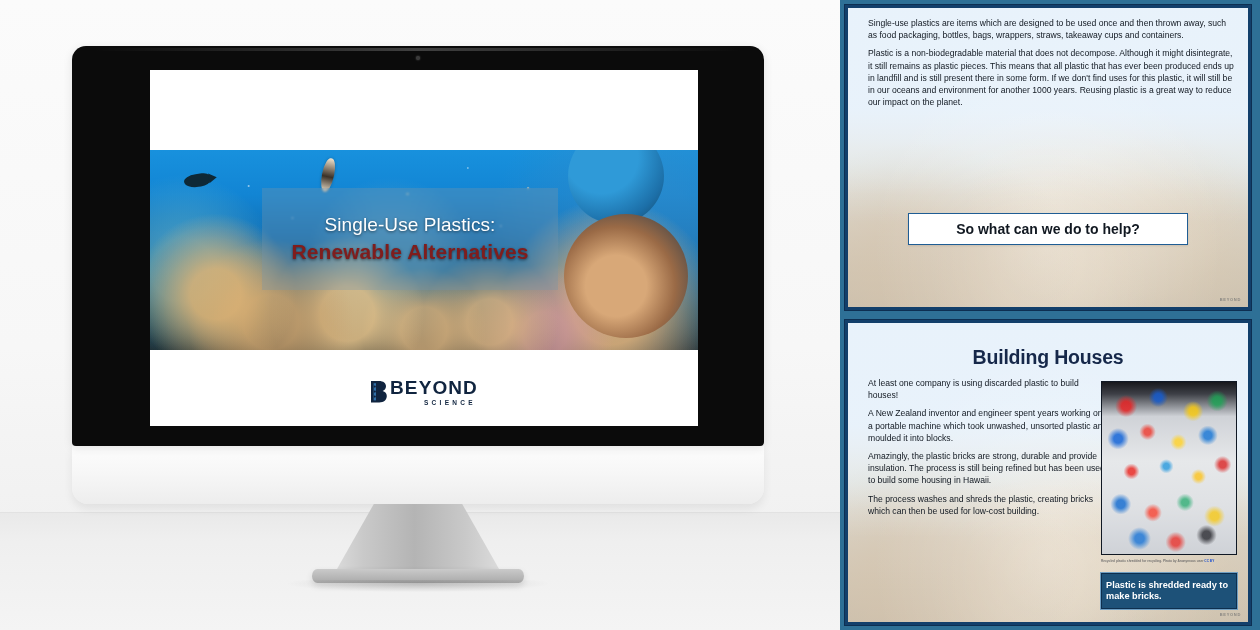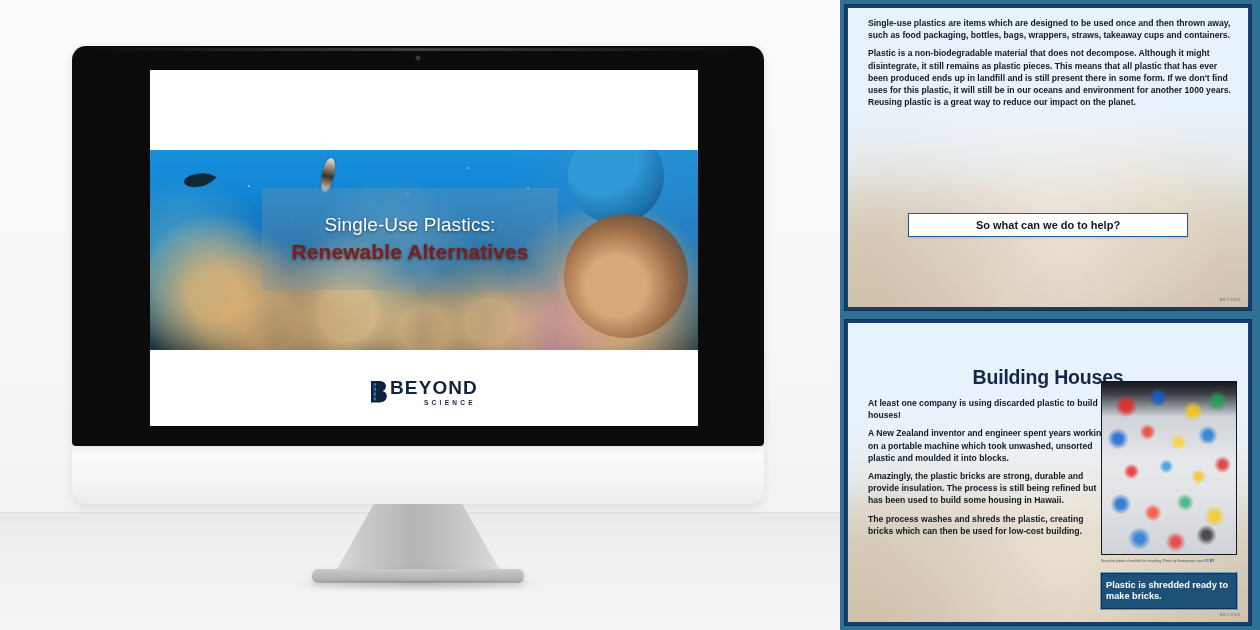--- a/index.html
+++ b/index.html
@@ -233,45 +233,45 @@
   }
 
   .slide-title {
     position: relative;
     text-align: center;
     color: #16284a;
     font-weight: 700;
     letter-spacing: -.2px;
   }
   .slide1 .slide-title { font-size: 19.5px; margin-top: 22px; }
-  .slide2 .slide-title { font-size: 19.5px; margin-top: 43px; }
+  .slide2 .slide-title { font-size: 19.5px; margin-top: 23px; }
 
   .body-col { position: relative; }
   .slide1 .body-col {
     margin: 9px 14px 0 20px;
   }
   .slide2 .body-col {
     margin: 8px 0 0 20px; width: 240px;
   }
   .body-col p {
     color: #111821;
     font-size: 8.6px;
     line-height: 1.42;
     margin-bottom: 6px;
-    font-weight: 700;
+    font-weight: 400;
   }
 
   .help-btn {
     position: absolute; left: 50%; transform: translateX(-50%);
     top: 205px;
-    width: 280px; height: 24px;
+    width: 280px; height: 32px;
     background: #ffffff;
     border: 1.4px solid #1f5d94;
     display: flex; align-items: center; justify-content: center;
-    color: #111821; font-size: 11px; font-weight: 700;
+    color: #111821; font-size: 14px; font-weight: 700;
     box-shadow: 0 1px 2px rgba(0,0,0,.10);
   }
 
   .wm {
     position: absolute; right: 7px; bottom: 5px;
     font-size: 4px; font-weight: 700; letter-spacing: .7px;
     color: rgba(30,42,60,.42);
   }
 
   

